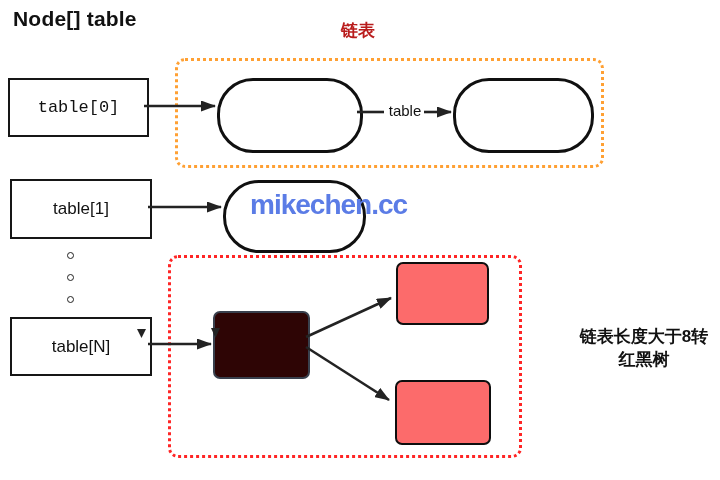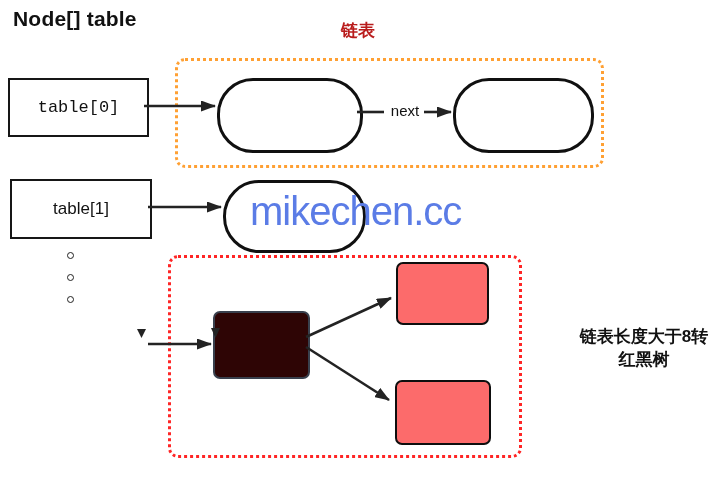--- a/index.html
+++ b/index.html
@@ -58,21 +58,21 @@
     border:2.5px solid #0e0e0e;border-radius:7px;z-index:2;
   }
   .leaf.top{left:396px;top:262px;width:89px;height:59px;}
   .leaf.bottom{left:395px;top:380px;width:92px;height:61px;}
   .note{
     position:absolute;left:564px;top:325px;width:160px;text-align:center;
     font-size:17px;font-weight:bold;line-height:23px;color:#111;
   }
   .watermark{
     position:absolute;left:250px;top:189px;width:240px;
-    font-size:40px;font-weight:normal;letter-spacing:-1px;
+    font-size:28px;font-weight:bold;letter-spacing:-1px;
     color:var(--watermark,#5B7CE6);z-index:6;white-space:nowrap;
   }
   svg.arrows{
     position:absolute;left:0;top:0;width:720px;height:480px;
     z-index:5;pointer-events:none;
   }
   svg.arrows .ln{stroke:var(--stroke,#232323);stroke-width:2.6;fill:none;}
   svg.arrows .hd{fill:var(--stroke,#232323);stroke:none;}
 </style>
 </head>
@@ -86,30 +86,33 @@
 
   <div class="region orange"></div>
   <div class="region red"></div>
 
   <div class="bucket b0">
     <span>table[0]</span>
   </div>
   <div class="bucket b1">
     <span>table[1]</span>
   </div>
+  <div class="bucket bn">
+    <span>table[N]</span>
+  </div>
 
   <div class="dot d1"></div>
   <div class="dot d2"></div>
   <div class="dot d3"></div>
 
   <div class="stadium s1"></div>
   <div class="stadium s2"></div>
   <div class="stadium s3"></div>
 
-  <div class="next-label">next</div>
+  <div class="next-label">table</div>
 
   <div class="tree-root"></div>
   <div class="leaf top"></div>
   <div class="leaf bottom"></div>
 
   <div class="note">
     <div>链表长度大于8转</div>
     <div>红黑树</div>
   </div>
 

